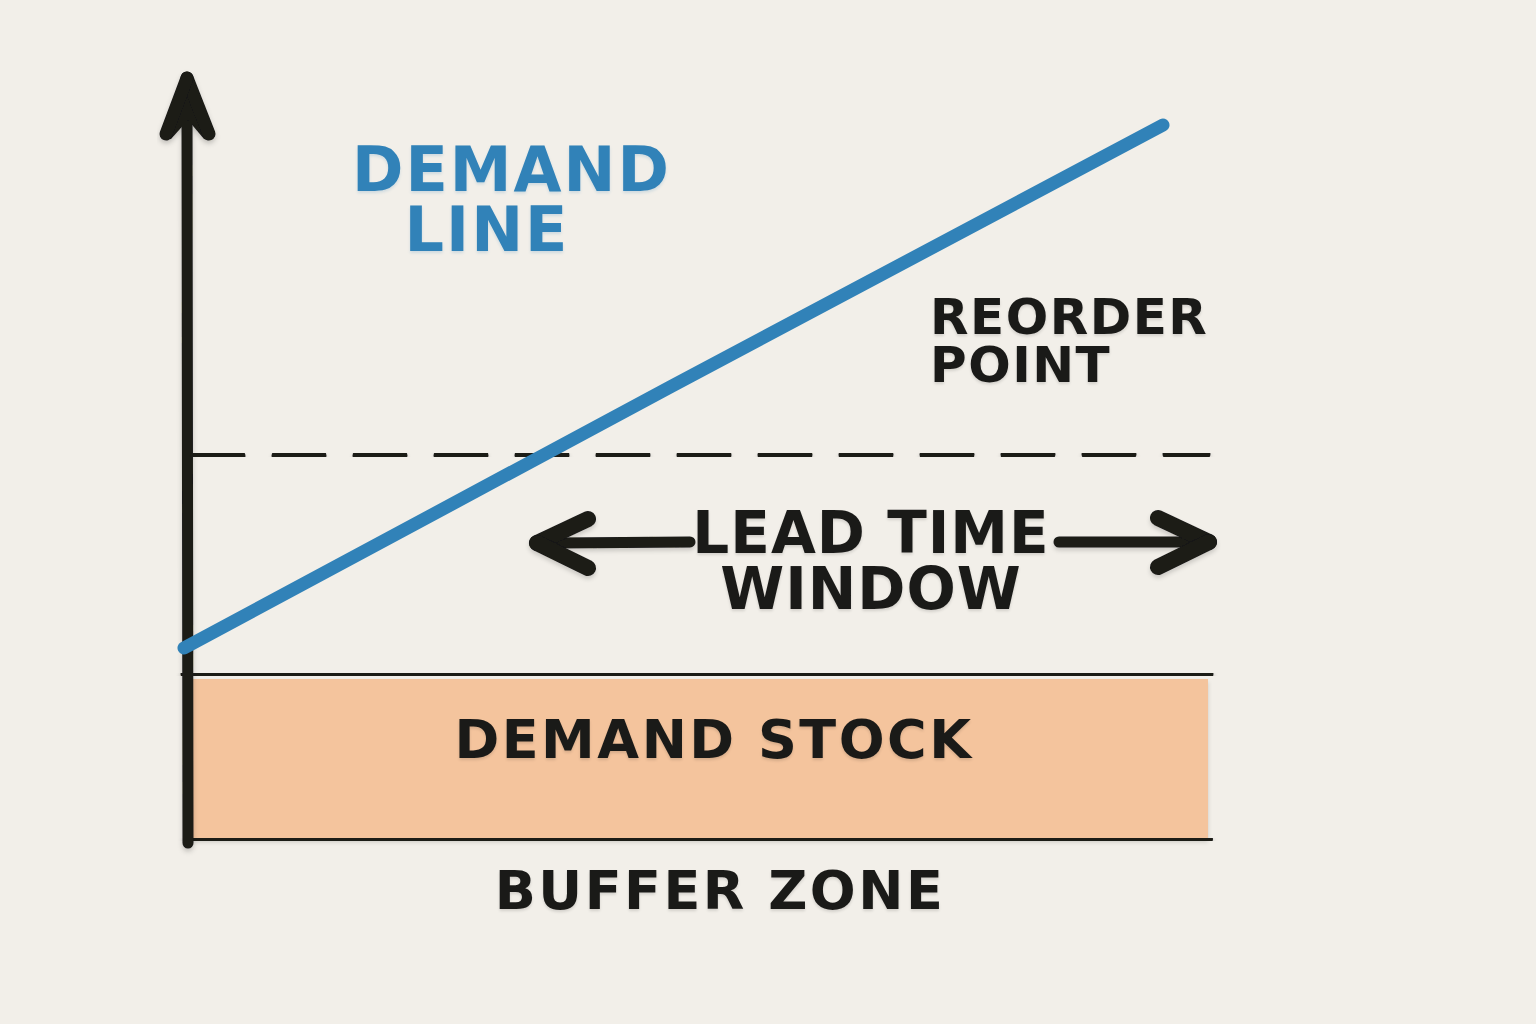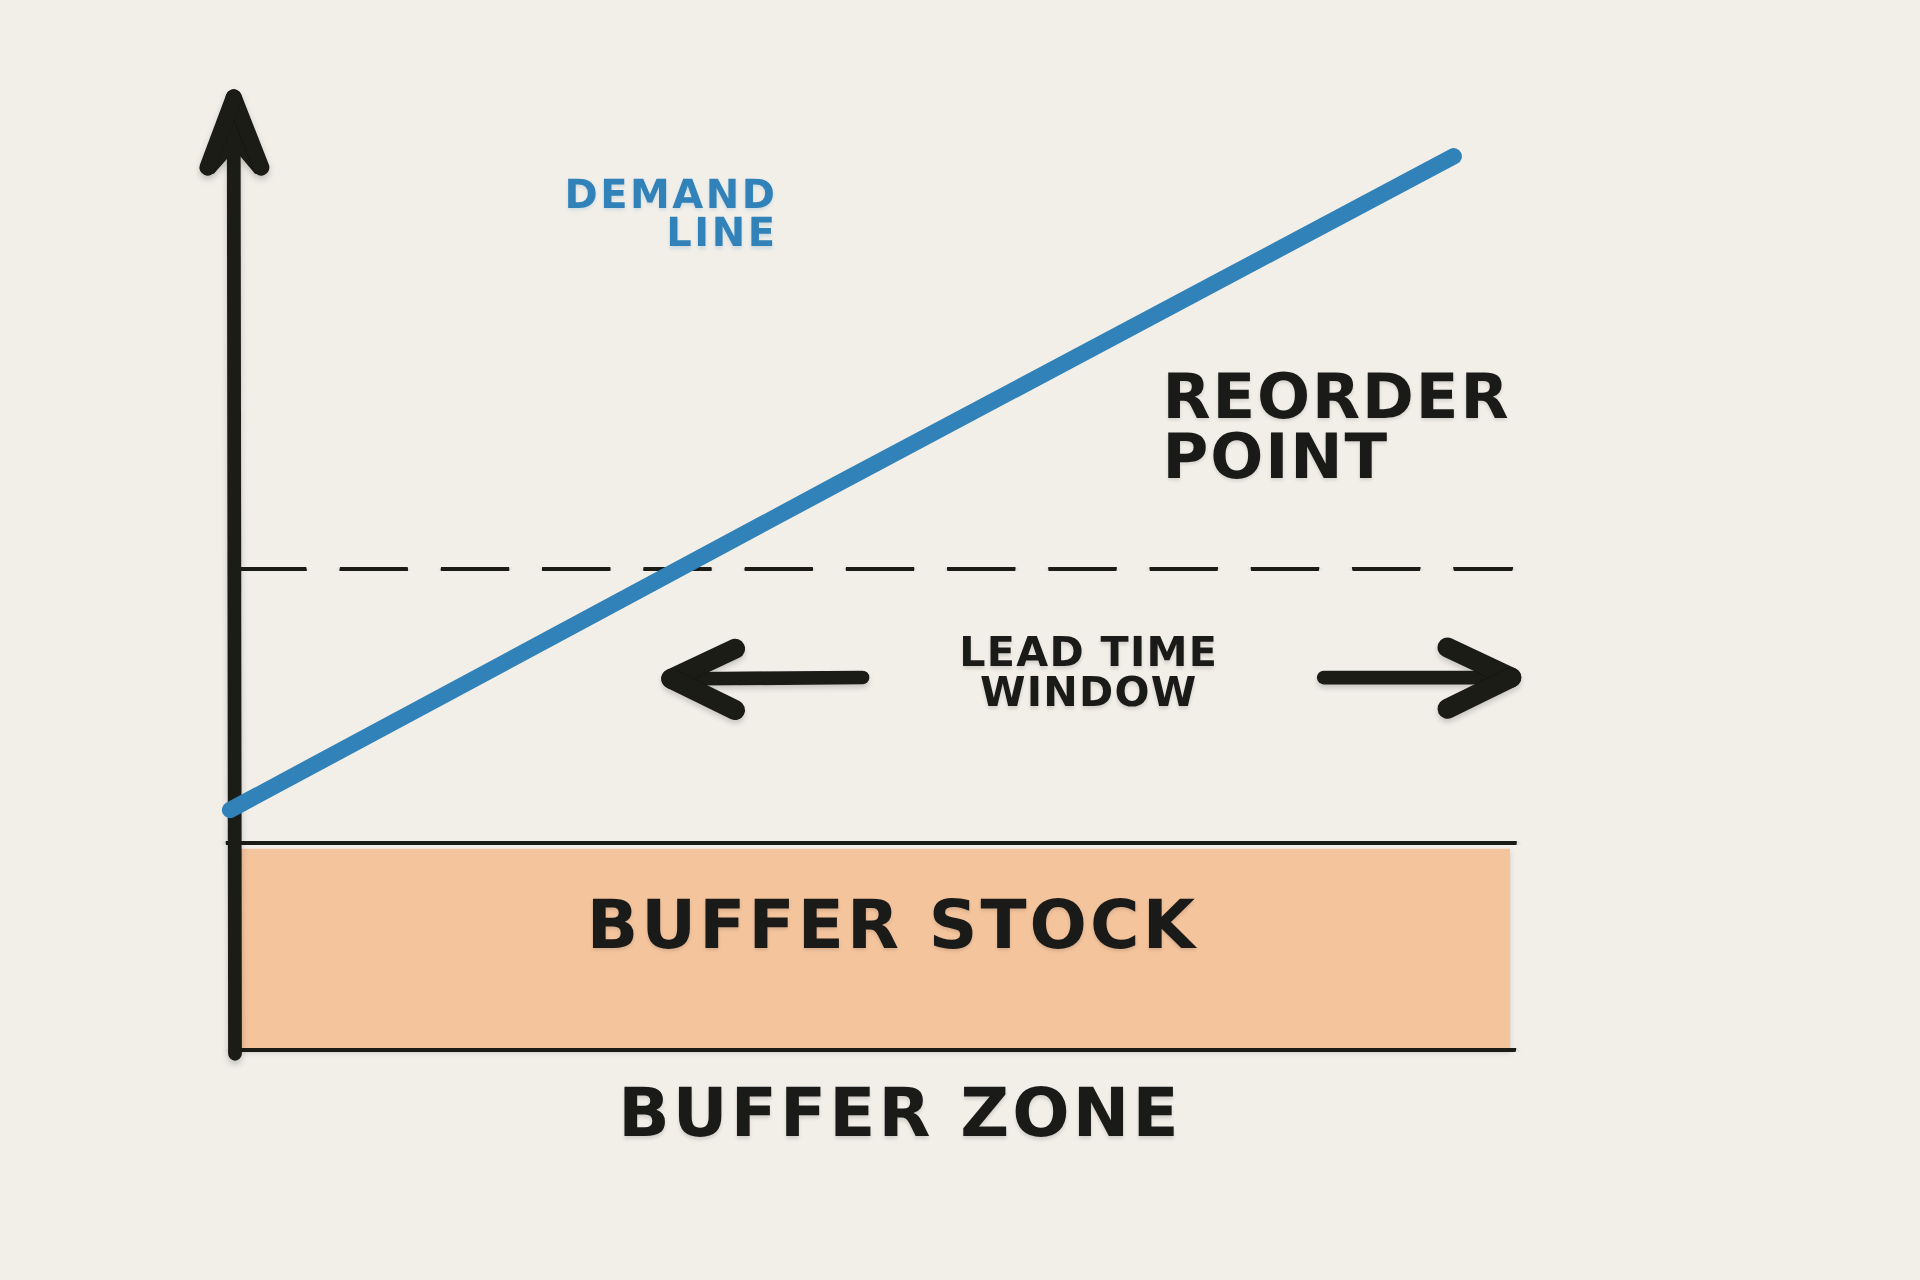--- a/index.html
+++ b/index.html
@@ -38,37 +38,37 @@
     color: #1A1A18;
     text-shadow: 0 2px 3px rgba(0,0,0,0.13);
   }
   .lbl.blueink {
     color: #3182B8;
     text-shadow: 0 2px 3px rgba(49,130,184,0.18);
   }
   #demand-line-label {
     left: 352px;
     top: 140px;
-    font-size: 32px;
+    font-size: 62px;
     letter-spacing: 2px;
-    text-align: right;
+    text-align: center;
     width: 270px;
   }
   #reorder-point-label {
     left: 930px;
     top: 293px;
     font-size: 50px;
     letter-spacing: 1.5px;
     width: 300px;
     text-align: left;
   }
   #lead-time-window-label {
     left: 690px;
     top: 506px;
-    font-size: 33px;
+    font-size: 58px;
     letter-spacing: 1px;
     width: 362px;
     text-align: center;
   }
   #safety-stock-label {
     left: 434px;
     top: 714px;
     font-size: 54px;
     letter-spacing: 2.5px;
     width: 560px;
@@ -144,17 +144,17 @@
 
   <div class="lbl blueink" id="demand-line-label">DEMAND
 LINE</div>
 
   <div class="lbl ink" id="reorder-point-label">REORDER
 POINT</div>
 
   <div class="lbl ink" id="lead-time-window-label">LEAD TIME
 WINDOW</div>
 
-  <div class="lbl ink" id="safety-stock-label">BUFFER STOCK</div>
+  <div class="lbl ink" id="safety-stock-label">DEMAND STOCK</div>
 
   <div class="lbl ink" id="buffer-zone-label">BUFFER ZONE</div>
 
 </div>
 
 </body></html>

